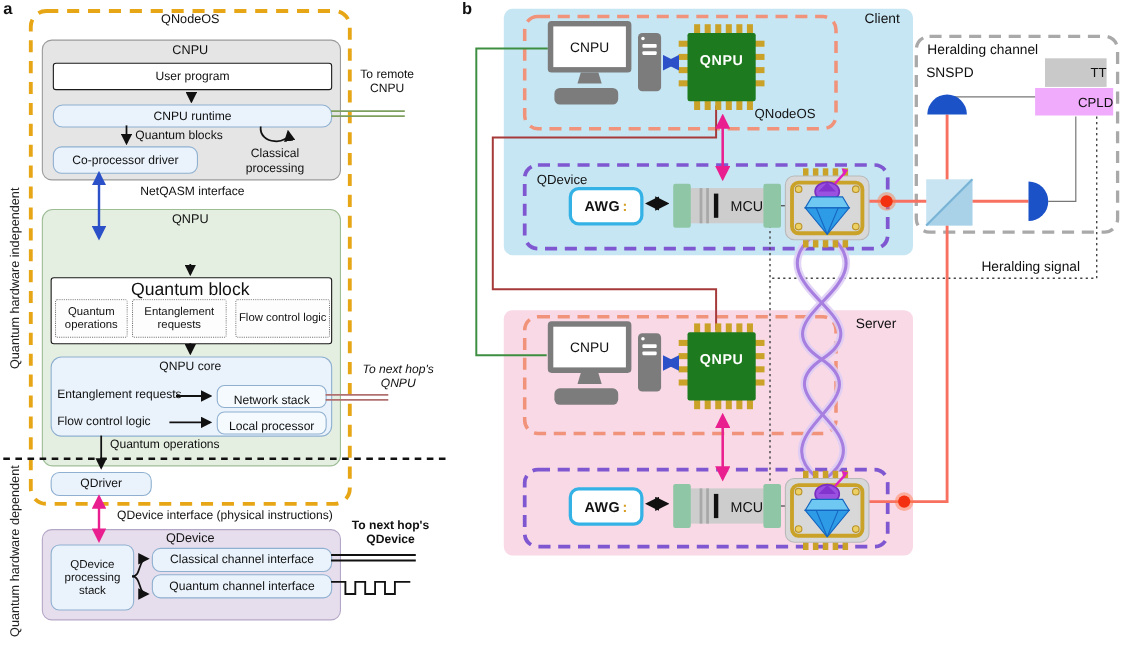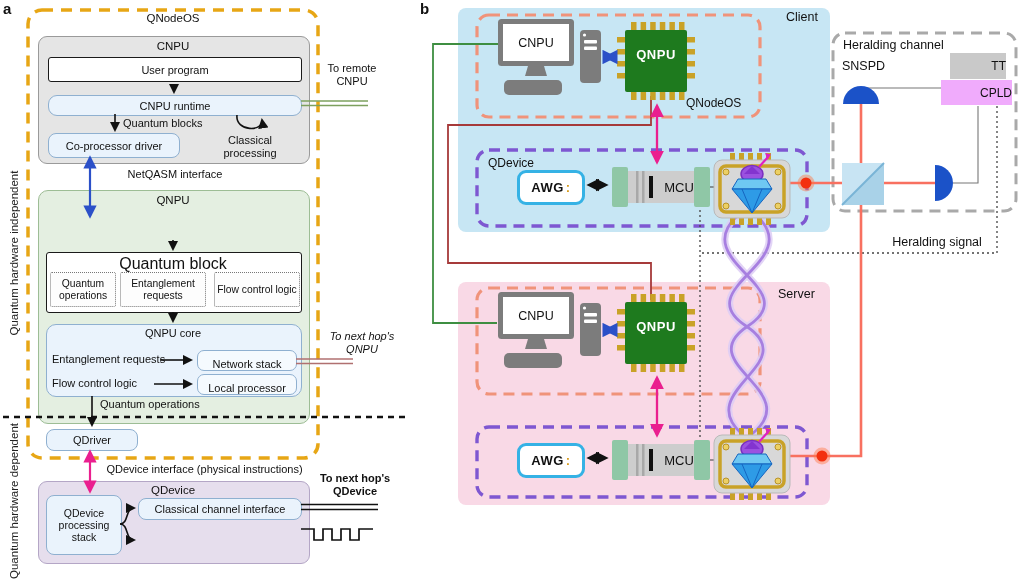--- a/index.html
+++ b/index.html
@@ -105,20 +105,23 @@
     </div>
 
   <div class="lbl c" style="left:97px;top:463px;width:215px;z-index:2;">QDevice interface (physical instructions)</div>
   <div class="titleLbl" style="left:38px;top:484px;width:270px;z-index:2;">QDevice</div>
   <div class="blueBox" style="left:138px;top:498px;width:162px;height:20px;z-index:2;">
       <span>Classical channel interface</span>
     </div>
   <div class="blueBox" style="left:46px;top:495px;width:74px;height:58px;font-size:10.5px;text-align:center;line-height:1.15;z-index:2;">
        <span>QDevice processing stack</span>
     </div>
+  <div class="blueBox" style="left:138px;top:522px;width:162px;height:20px;z-index:2;">
+      <span>Quantum channel interface</span>
+    </div>
   <div class="lbl c" style="left:315px;top:472px;width:80px;z-index:2;font-weight:bold;">To next hop's QDevice</div>
 
   <div class="bLbl" style="left:786px;top:10px;z-index:2;">Client</div>
   <div class="bLbl" style="left:778px;top:287px;z-index:2;">Server</div>
   <div class="bLbl" style="left:686px;top:96px;z-index:2;font-size:12px;">QNodeOS</div>
   <div class="bLbl" style="left:488px;top:156px;z-index:2;font-size:12px;">QDevice</div>
 
   <div class="awg" style="left:517px;top:170px;width:62px;height:29px;z-index:2;">
     <span>AWG</span>
       <span class="dots">:</span>

